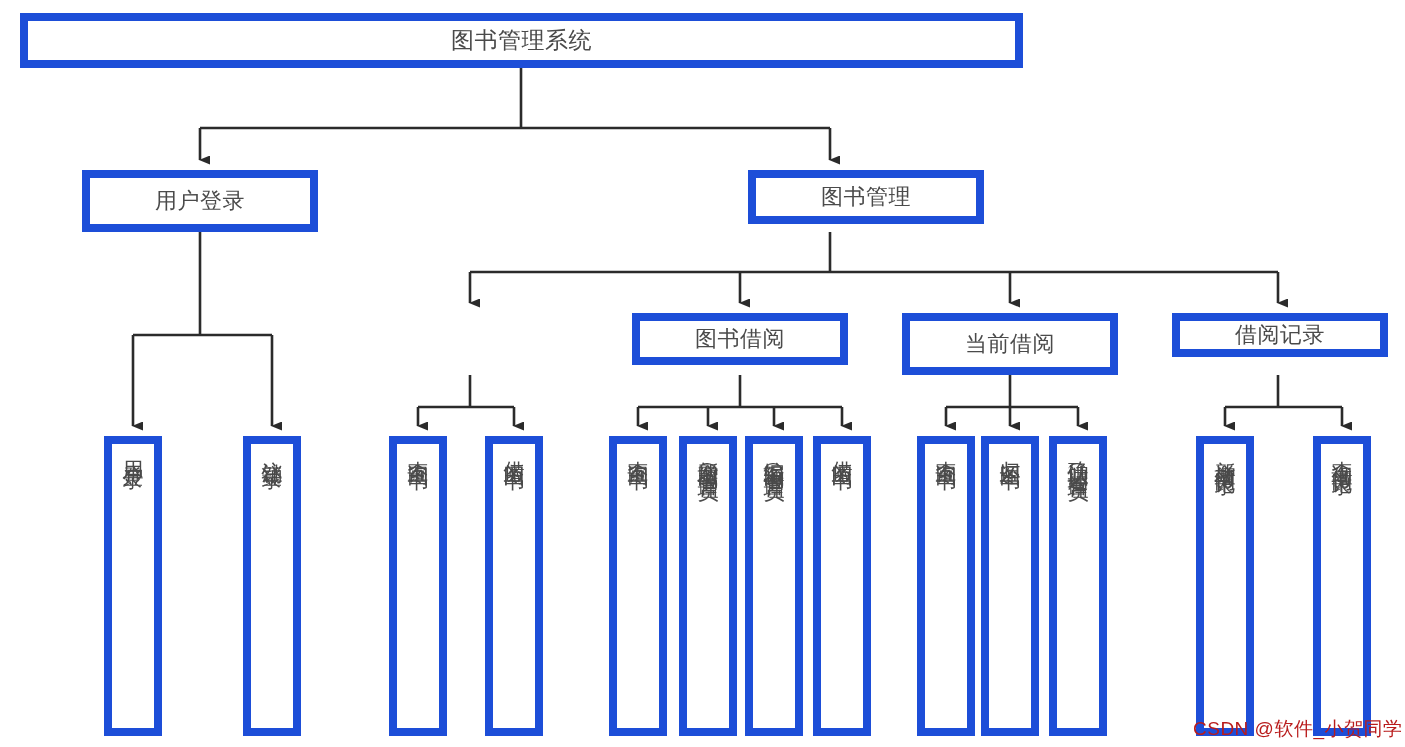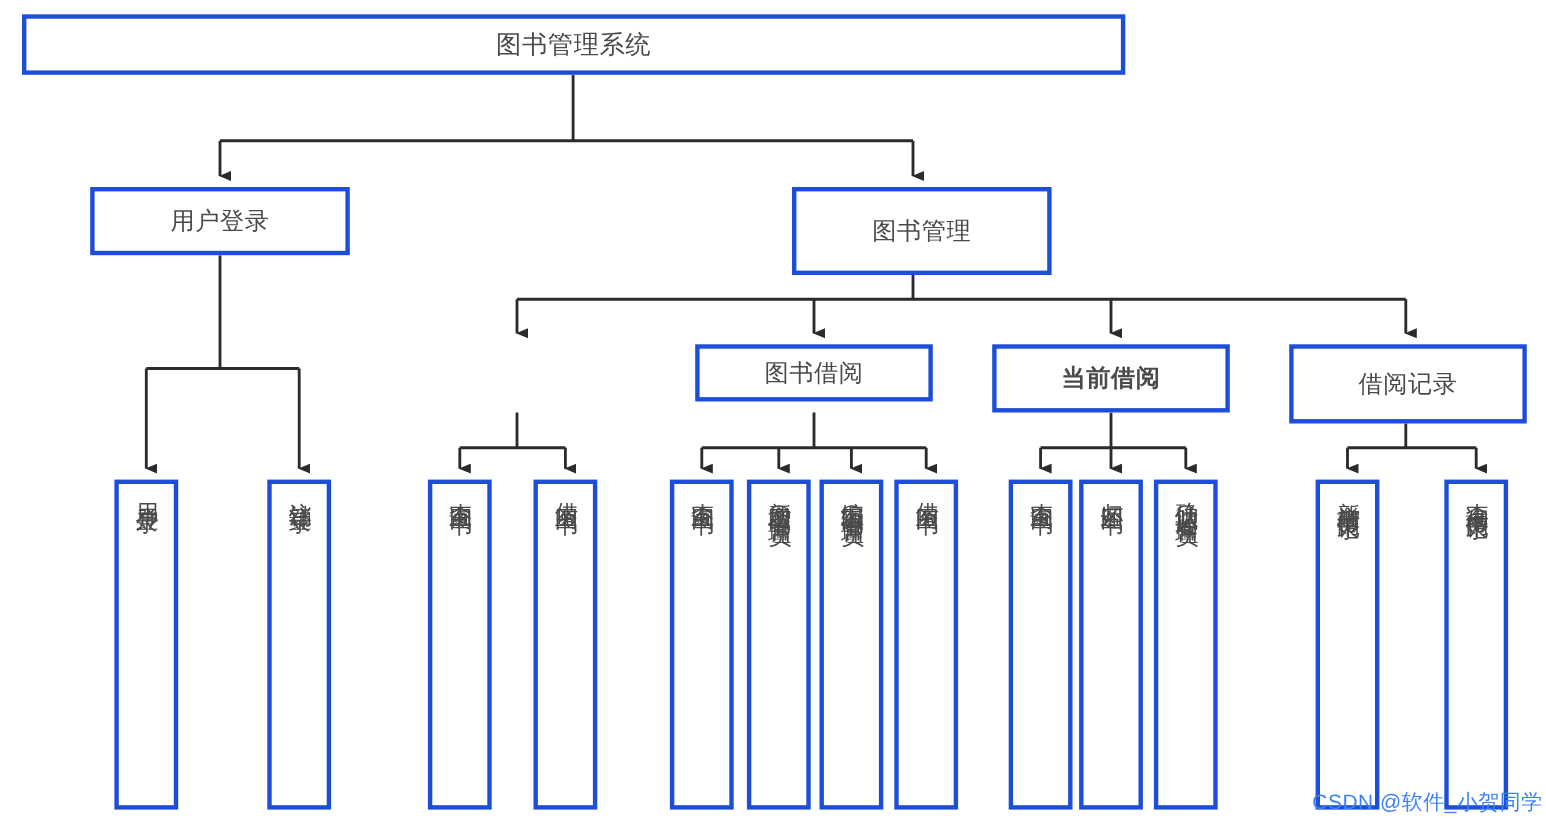--- a/index.html
+++ b/index.html
@@ -22,21 +22,21 @@
     left: 0;
     top: 0;
     width: 1405px;
     height: 747px;
     pointer-events: none;
   }
   .node {
     position: absolute;
     box-sizing: border-box;
     background: #ffffff;
-    border: 4px solid #1d4ed8;
+    border: 8px solid #1d4ed8;
     display: flex;
     align-items: center;
     justify-content: center;
     z-index: 2;
   }
   .node-label {
     color: #4a4a4a;
     font-size: 22px;
     line-height: 1.18;
     letter-spacing: 0.5px;
@@ -57,21 +57,21 @@
   .node.vert .node-label {
     writing-mode: vertical-rl;
     text-orientation: upright;
     font-size: 21px;
     letter-spacing: 3px;
     line-height: 1.05;
     white-space: nowrap;
   }
   .watermark {
     position: absolute;
-    color: #3b82f6;
+    color: #b91c1c;
     font-size: 19px;
     letter-spacing: 0.5px;
     white-space: nowrap;
     z-index: 5;
   }
 </style>
 </head>
 <body>
 
 <div id="canvas">
@@ -126,31 +126,31 @@
     </g>
   </svg>
 
   <div class="node horiz root" style="left:20px; top:13px; width:1003px; height:55px;">
     <span class="node-label">图书管理系统</span>
   </div>
 
   <div class="node horiz" style="left:82px; top:170px; width:236px; height:62px;">
     <span class="node-label">用户登录</span>
   </div>
-  <div class="node horiz" style="left:720px; top:170px; width:236px; height:80px;">
+  <div class="node horiz" style="left:748px; top:170px; width:236px; height:54px;">
     <span class="node-label">图书管理</span>
   </div>
 
   <div class="node horiz" style="left:632px; top:313px; width:216px; height:52px;">
     <span class="node-label">图书借阅</span>
   </div>
-  <div class="node horiz" style="left:902px; top:313px; width:216px; height:62px;font-weight:bold;">
+  <div class="node horiz" style="left:902px; top:313px; width:216px; height:62px;">
     <span class="node-label">当前借阅</span>
   </div>
-  <div class="node horiz" style="left:1172px; top:313px; width:216px; height:72px;">
+  <div class="node horiz" style="left:1172px; top:313px; width:216px; height:44px;">
     <span class="node-label">借阅记录</span>
   </div>
 
   <div class="node vert" style="left:104px; top:436px; width:58px; height:300px;">
     <span class="node-label">用户登录</span>
   </div>
   <div class="node vert" style="left:243px; top:436px; width:58px; height:300px;">
     <span class="node-label">注销登录</span>
   </div>
 

